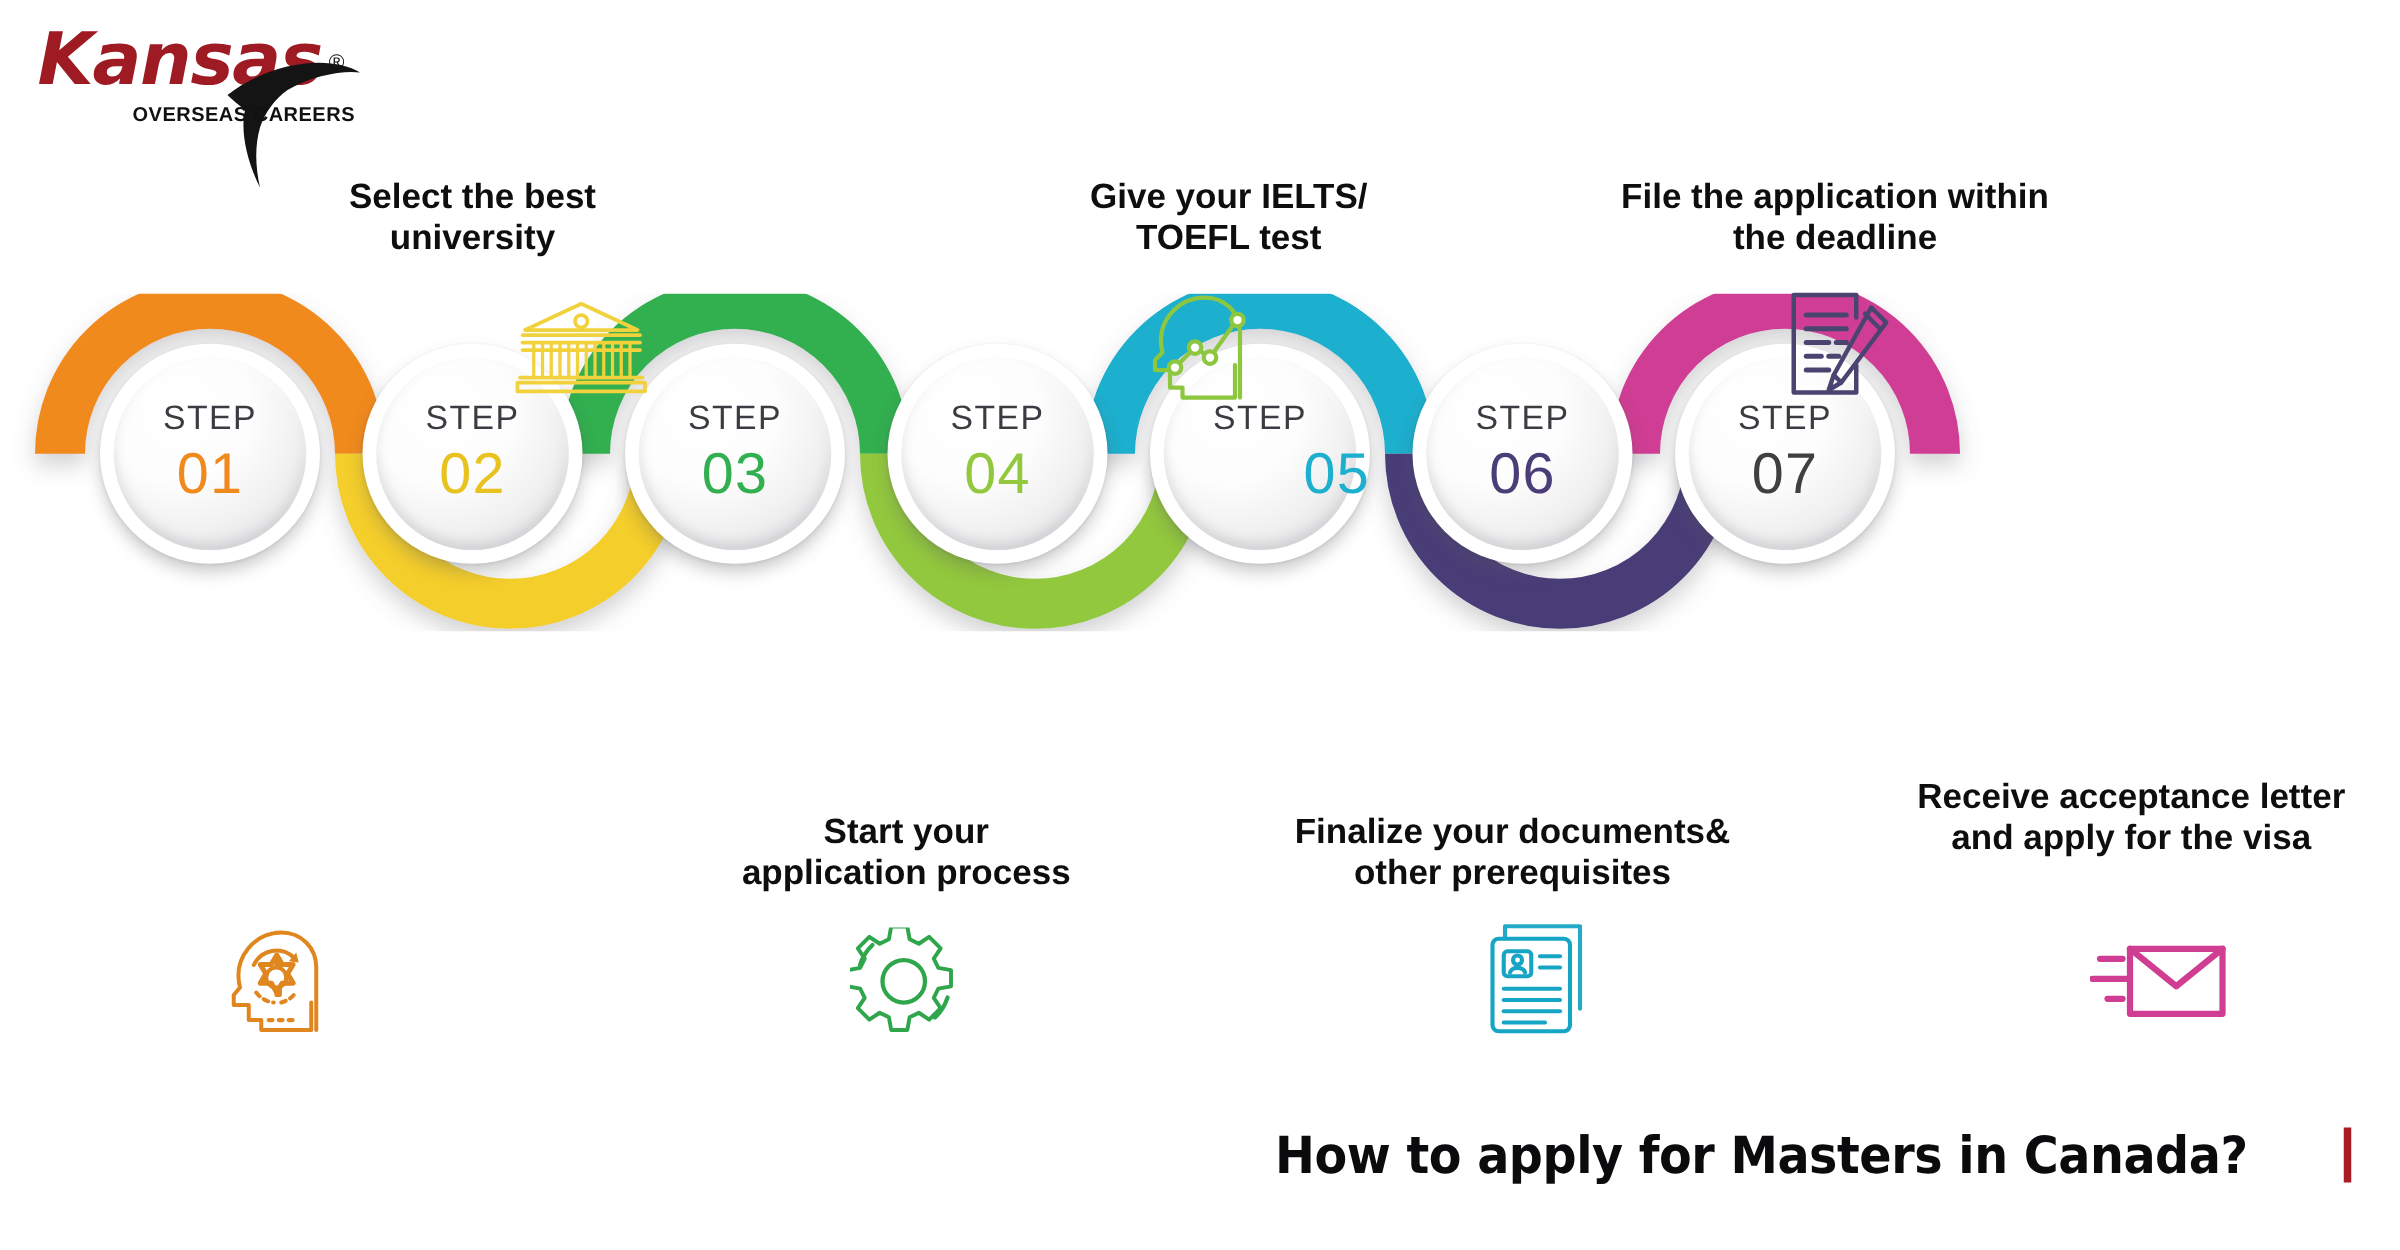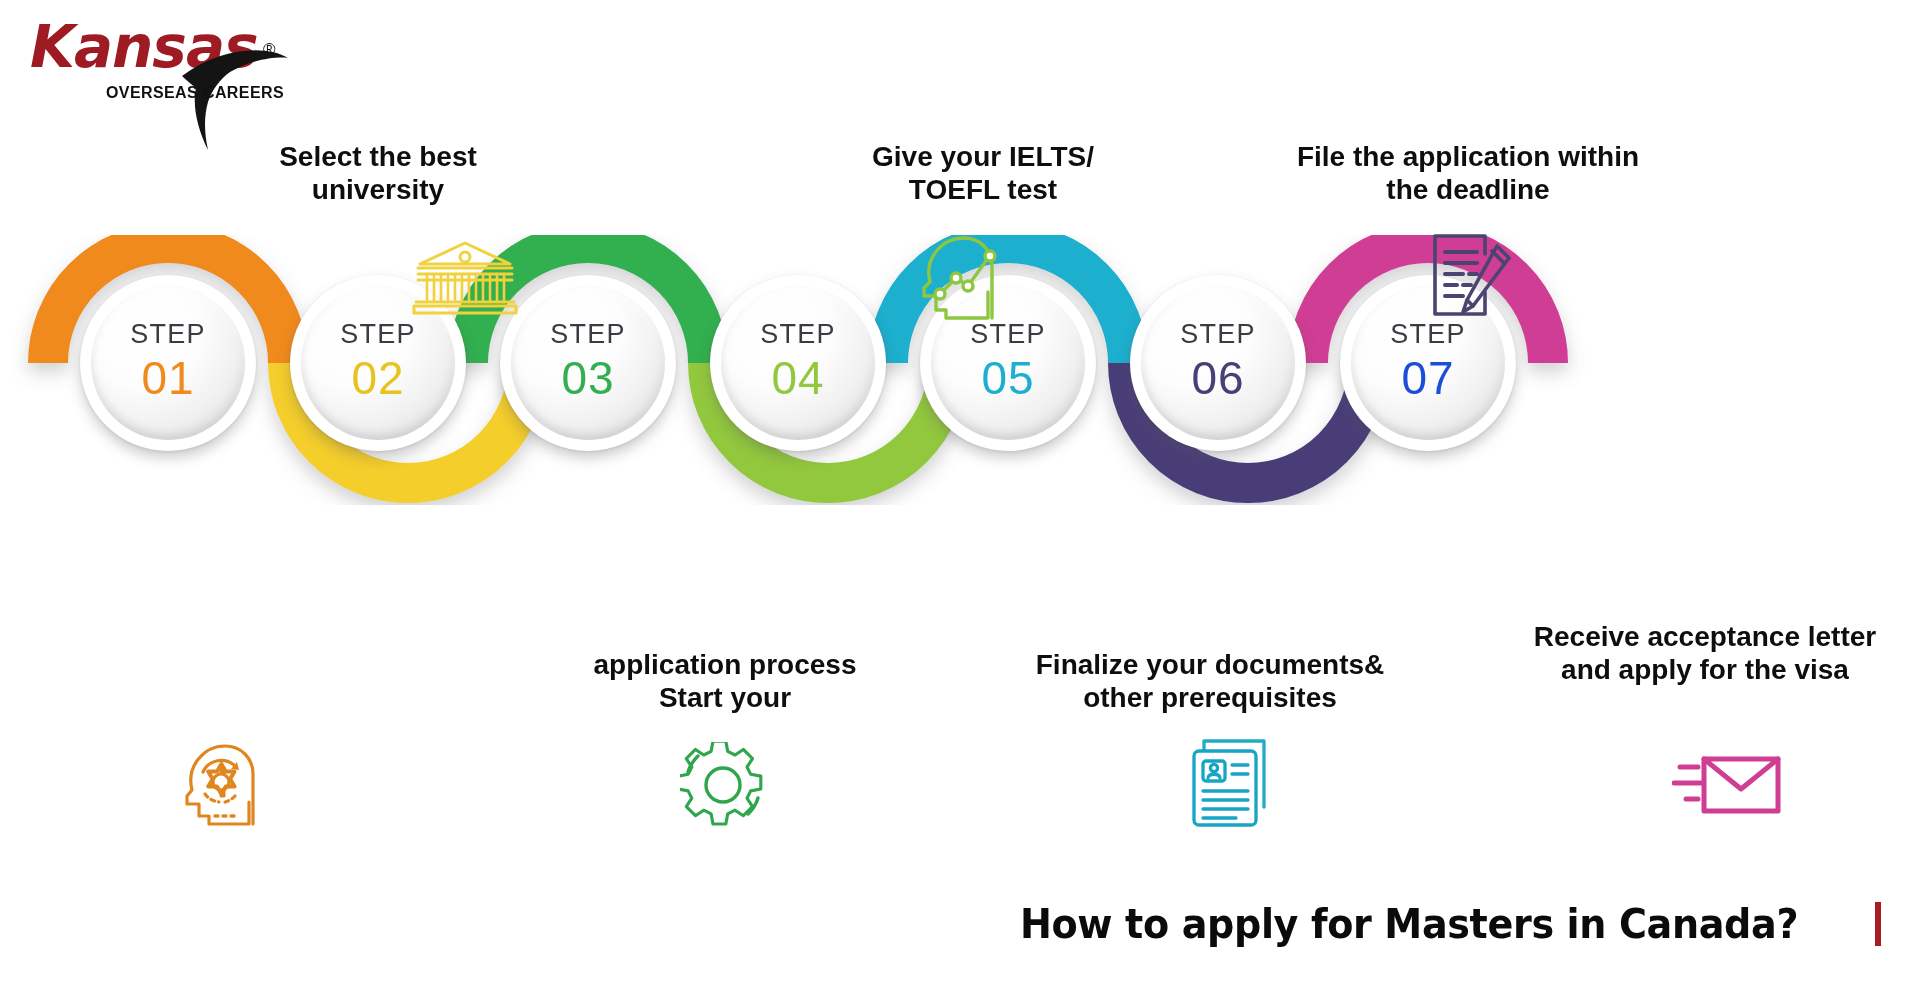--- a/index.html
+++ b/index.html
@@ -136,51 +136,51 @@
   <div class="node" style="left:710px;top:275px;">
     <div class="disc"></div>
     <div class="inner"></div>
     <div class="label">STEP</div>
     <div class="num" style="color:#92C83E;">04</div>
   </div>
   <div class="node" style="left:920px;top:275px;">
     <div class="disc"></div>
     <div class="inner"></div>
     <div class="label">STEP</div>
-    <div class="num" style="color:#1CAFCE;">05</div>
+    <div class="num" style="color:#1CAFCE;text-align:right;">05</div>
   </div>
   <div class="node" style="left:1130px;top:275px;">
     <div class="disc"></div>
     <div class="inner"></div>
     <div class="label">STEP</div>
     <div class="num" style="color:#4A3D78;">06</div>
   </div>
   <div class="node" style="left:1340px;top:275px;">
     <div class="disc"></div>
     <div class="inner"></div>
     <div class="label">STEP</div>
-    <div class="num" style="color:#1d4ed8;">07</div>
+    <div class="num" style="color:#404040;">07</div>
   </div>
 
   <div class="cap" style="left:243px;top:140px;width:270px;">
     <span>Select the best</span>
     <span>university</span>
   </div>
   <div class="cap" style="left:838px;top:140px;width:290px;">
     <span>Give your IELTS/</span>
     <span>TOEFL test</span>
   </div>
   <div class="cap" style="left:1258px;top:140px;width:420px;">
     <span>File the application within</span>
     <span>the deadline</span>
   </div>
 
   <div class="cap" style="left:575px;top:648px;width:300px;">
+    <span>Start your</span>
     <span>application process</span>
-    <span>Start your</span>
   </div>
   <div class="cap" style="left:1000px;top:648px;width:420px;">
     <span>Finalize your documents&amp;</span>
     <span>other prerequisites</span>
   </div>
   <div class="cap" style="left:1495px;top:620px;width:420px;">
     <span>Receive acceptance letter</span>
     <span>and apply for the visa</span>
   </div>
 

